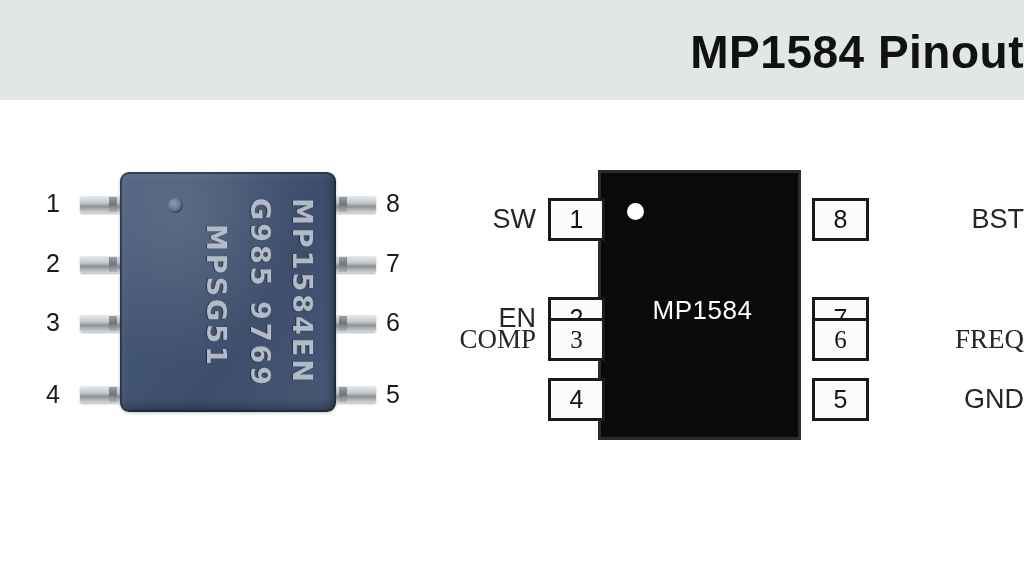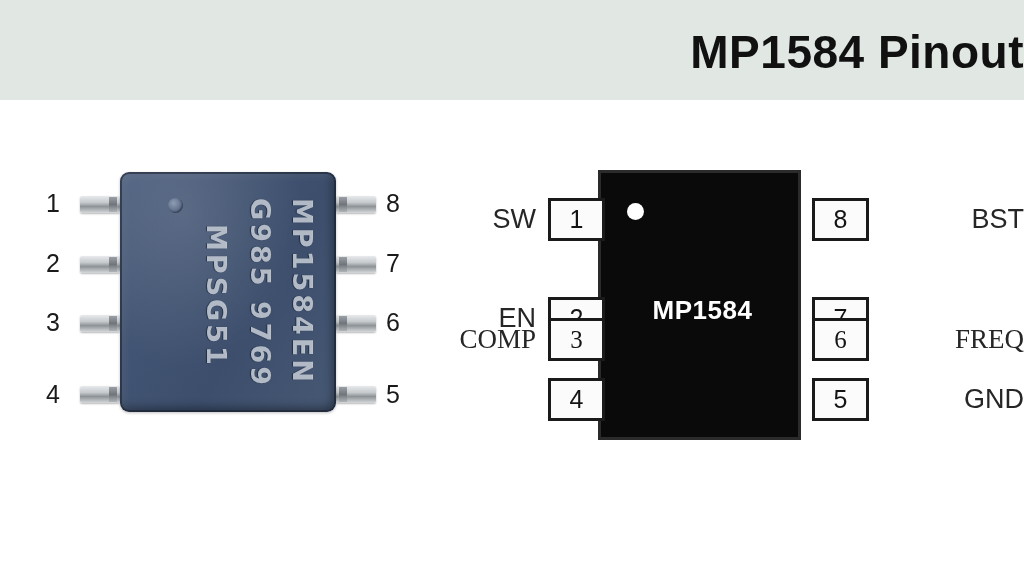--- a/index.html
+++ b/index.html
@@ -188,21 +188,21 @@
     background: #ffffff;
   }
   .ic-name {
     position: absolute;
     left: 0;
     top: 122px;
     width: 203px;
     text-align: center;
     color: #ffffff;
     font-size: 26px;
-    font-weight: bold;
+    font-weight: normal;
     letter-spacing: 0.5px;
   }
 
   .pin-box {
     position: absolute;
     width: 57px;
     height: 43px;
     background: #fbfbfb;
     border: 3px solid #1a1a1a;
     box-sizing: border-box;

